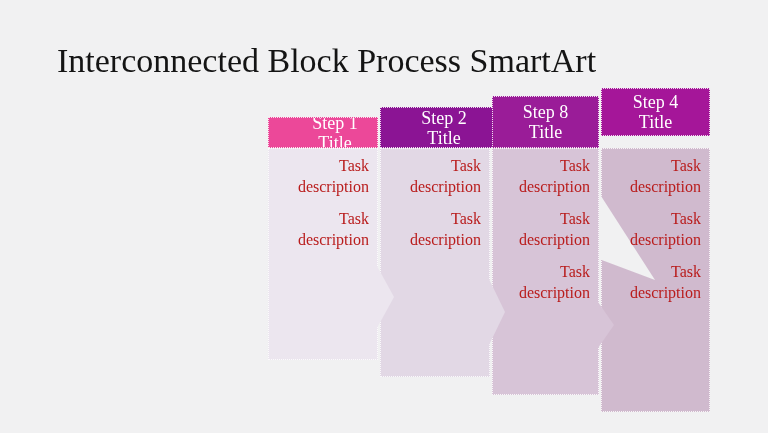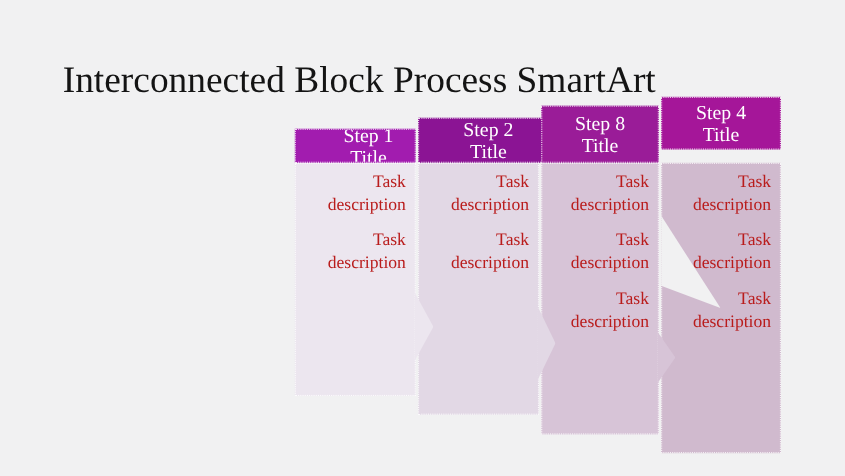--- a/index.html
+++ b/index.html
@@ -54,23 +54,23 @@
   .chev12{left:377px;top:266px;width:17px;height:62px;}
   .chev23{left:489px;top:279px;width:16px;height:66px;}
   .chev34{left:598px;top:302px;width:16px;height:46px;}
   .wedge34{left:601px;top:196px;width:54px;height:84px;}
 </style>
 </head>
 <body style="background-color: rgb(241, 241, 242);">
 
 <div class="slide">
 
-  <div class="slide-title" style="color: rgb(20, 20, 20); margin-top: 13px;">Interconnected Block Process SmartArt</div>
+  <div class="slide-title" style="color: rgb(20, 20, 20);">Interconnected Block Process SmartArt</div>
 
-  <div class="hdr hdr1" style="background-color: #a21caf; padding-left: 24px;">Step 1
+  <div class="hdr hdr1" style="background-color: #ec4899; padding-left: 24px;">Step 1
 Title</div>
   <div class="bdy bdy1" style="background-color: rgb(236, 230, 239);"></div>
   <div class="tasks tsk1">
     <div class="task">Task description</div>
     <div class="task">Task description</div>
   </div>
 
   <div class="hdr hdr2" style="background-color: rgb(139, 20, 148);">Step 2
 Title</div>
   <div class="bdy bdy2" style="background-color: rgb(226, 216, 229);"></div>

